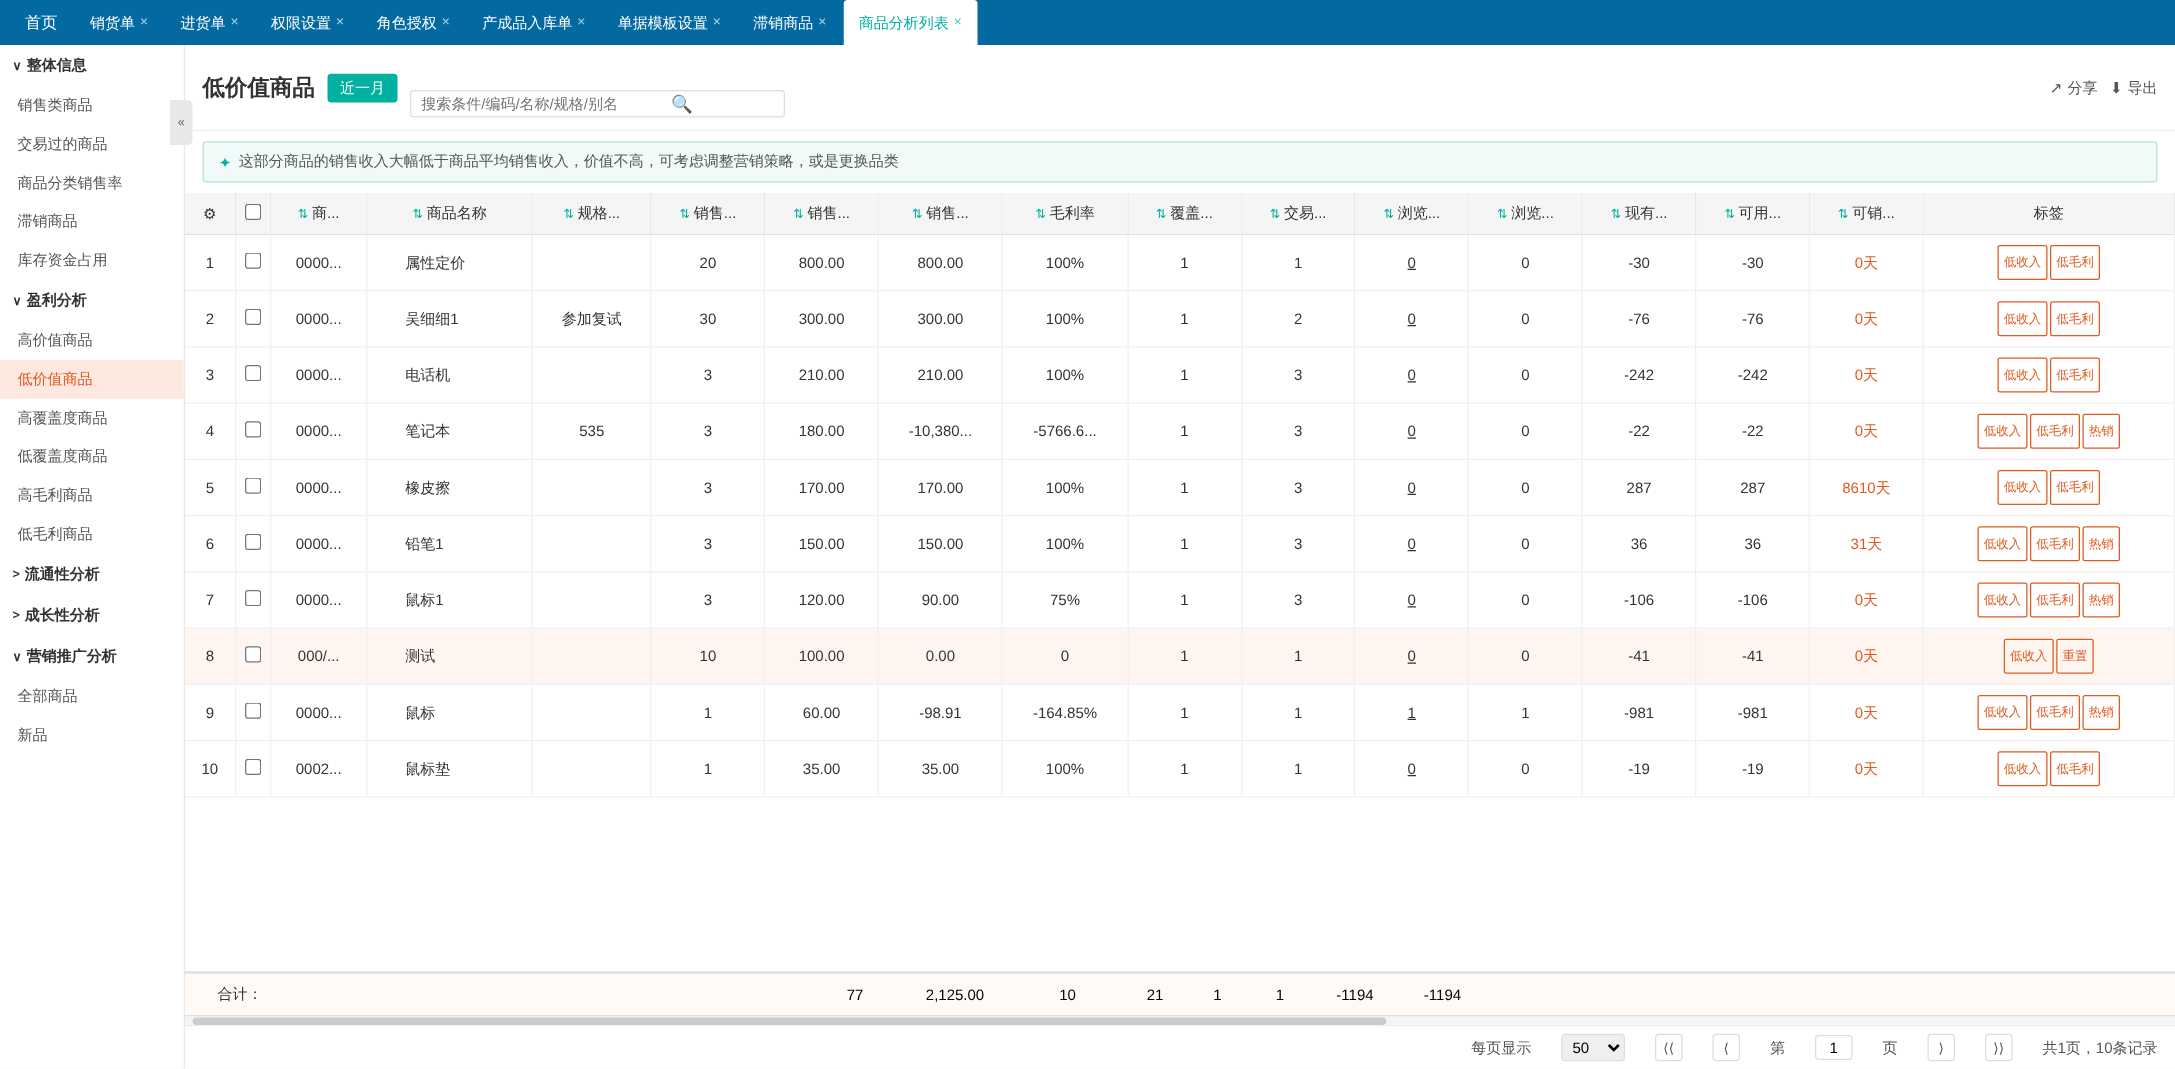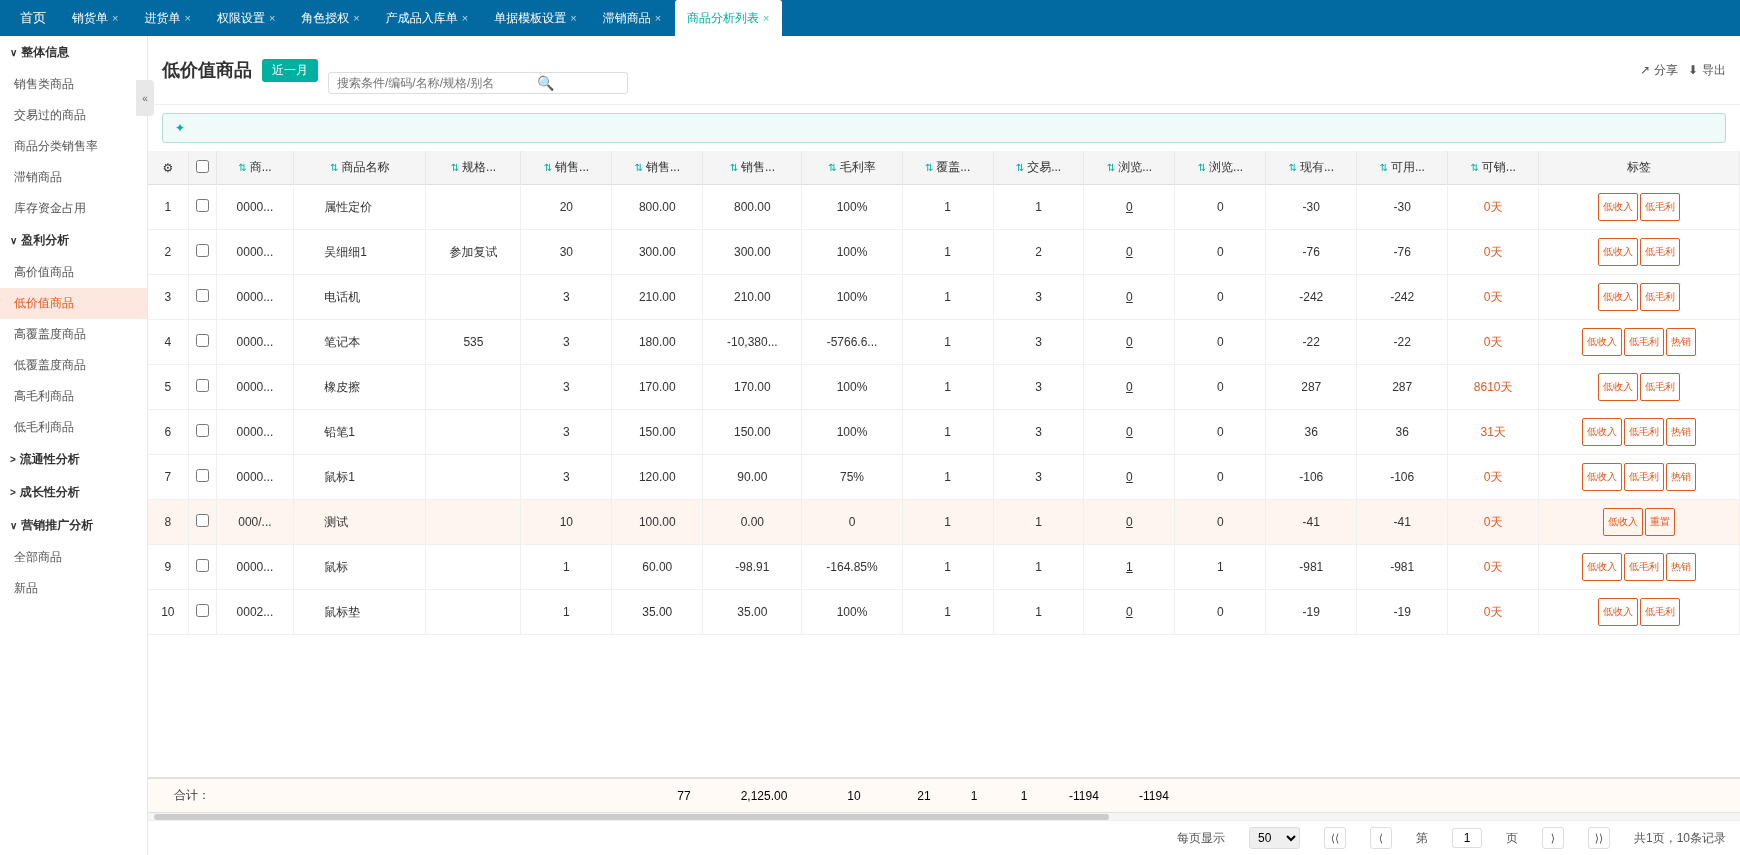--- a/index.html
+++ b/index.html
@@ -355,20 +355,21 @@
         </div>
         <div class="action-btn">
           <span>⬇</span>
           <span>导出</span>
         </div>
       </div>
     </div>
 
     <div class="info-bar">
       <span class="info-icon">✦</span>
+      <span>这部分商品的销售收入大幅低于商品平均销售收入，价值不高，可考虑调整营销策略，或是更换品类</span>
     </div>
 
     <div class="table-container">
       <table>
         <thead>
           <tr>
             <th>
               <span>⚙</span>
             </th>
             <th>

